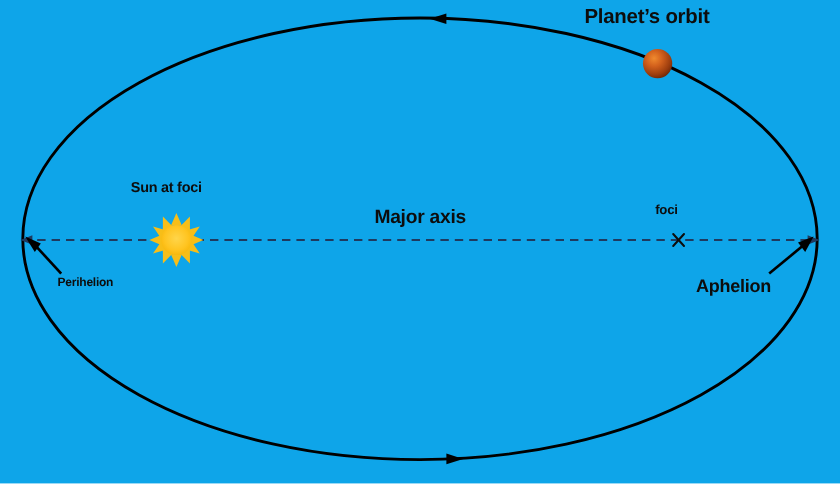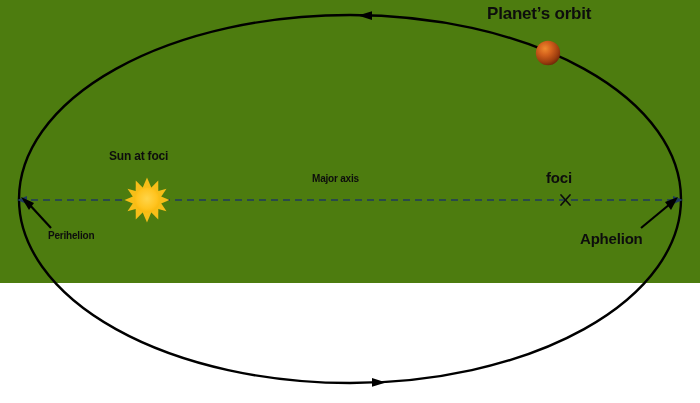--- a/index.html
+++ b/index.html
@@ -10,44 +10,44 @@
   body {
     width: 700px;
     height: 403px;
     font-family: "Liberation Sans", sans-serif;
     overflow: hidden;
     position: relative;
   }
   #diagram-root {
     position: relative;
     width: 700px;
-    height: 283px;
-    background: #4d7c0f;
+    height: 403px;
+    background: #0ea5e9;
   }
   svg#orbit-svg {
     position: absolute;
     left: 0;
     top: 0;
     width: 700px;
     height: 403px;
     display: block;
   }
   .lbl {
     position: absolute;
     font-family: "Liberation Sans", sans-serif;
     font-weight: bold;
     color: #0d0d0d;
     white-space: nowrap;
     letter-spacing: -0.2px;
     line-height: 1;
   }
   #label-planet-orbit { left: 487px; top: 5px;  font-size: 17px; }
   #label-sun-at-foci  { left: 109px; top: 150px; font-size: 12px; }
-  #label-major-axis   { left: 312px; top: 174px; font-size: 10px; }
-  #label-foci         { left: 546px; top: 170px; font-size: 15px; font-weight: bold; }
+  #label-major-axis   { left: 312px; top: 174px; font-size: 16px; }
+  #label-foci         { left: 546px; top: 170px; font-size: 11px; font-weight: bold; }
   #label-perihelion   { left: 48px;  top: 231px; font-size: 10px; }
   #label-aphelion     { left: 580px; top: 231px; font-size: 15px; }
 </style>
 </head>
 <body>
 
 <div id="diagram-root">
 
   <svg id="orbit-svg" viewBox="0 0 700 403">
     <defs>

